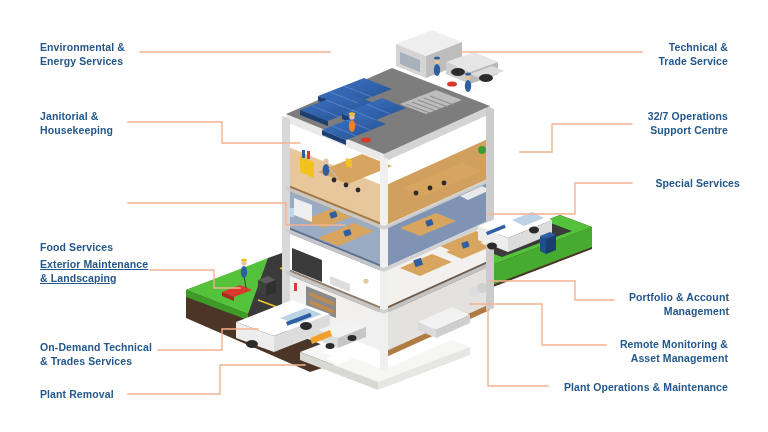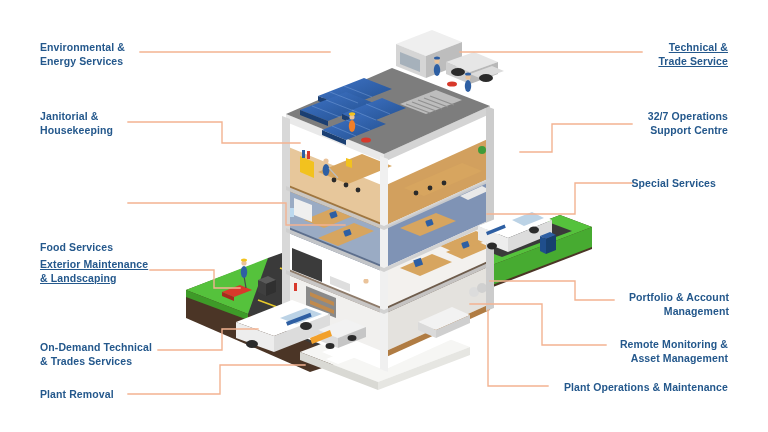--- a/index.html
+++ b/index.html
@@ -359,25 +359,25 @@
 Housekeeping</div>
     <div class="label left" style="left:40px;top:197px;margin-top:44px;">Food Services</div>
     <div class="label left" style="left:40px;top:258px;text-decoration:underline;">Exterior Maintenance
 &amp; Landscaping</div>
     <div class="label left" style="left:40px;top:341px;">On-Demand Technical
 &amp; Trades Services</div>
     <div class="label left" style="left:40px;top:388px;">Plant Removal</div>
   </div>
 
   <div>
-    <div class="label right" style="right:40px;top:41px;text-decoration:underline;">Technical &amp;
+    <div class="label right" style="right:40px;top:41px;">Technical &amp;
 Trade Service</div>
     <div class="label right" style="right:40px;top:110px;">32/7 Operations
 Support Centre</div>
-    <div class="label right" style="right:52px;top:177px;margin-left:40px;">Special Services</div>
+    <div class="label right" style="right:28px;top:177px;margin-left:40px;">Special Services</div>
     <div class="label right" style="right:39px;top:291px;">Portfolio &amp; Account
 Management</div>
     <div class="label right" style="right:40px;top:338px;">Remote Monitoring &amp;
 Asset Management</div>
     <div class="label right" style="right:40px;top:381px;">Plant Operations &amp; Maintenance</div>
   </div>
 
 </div>
 
 </body></html>

